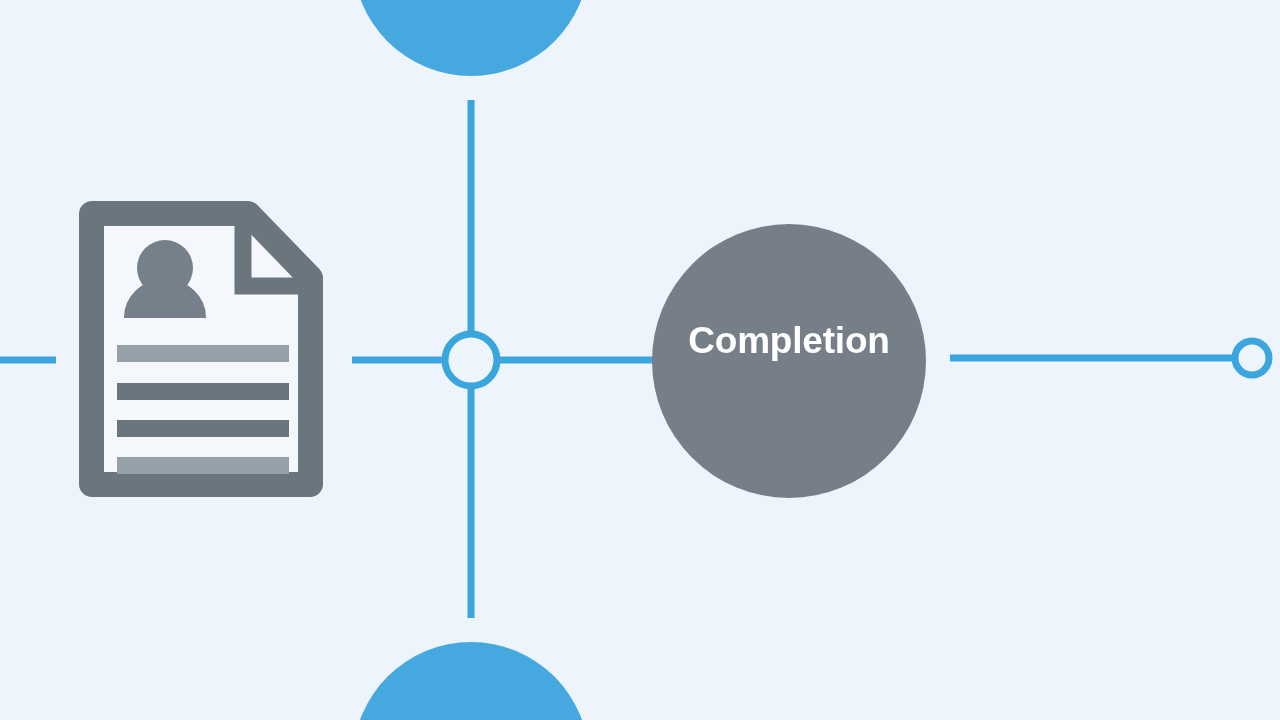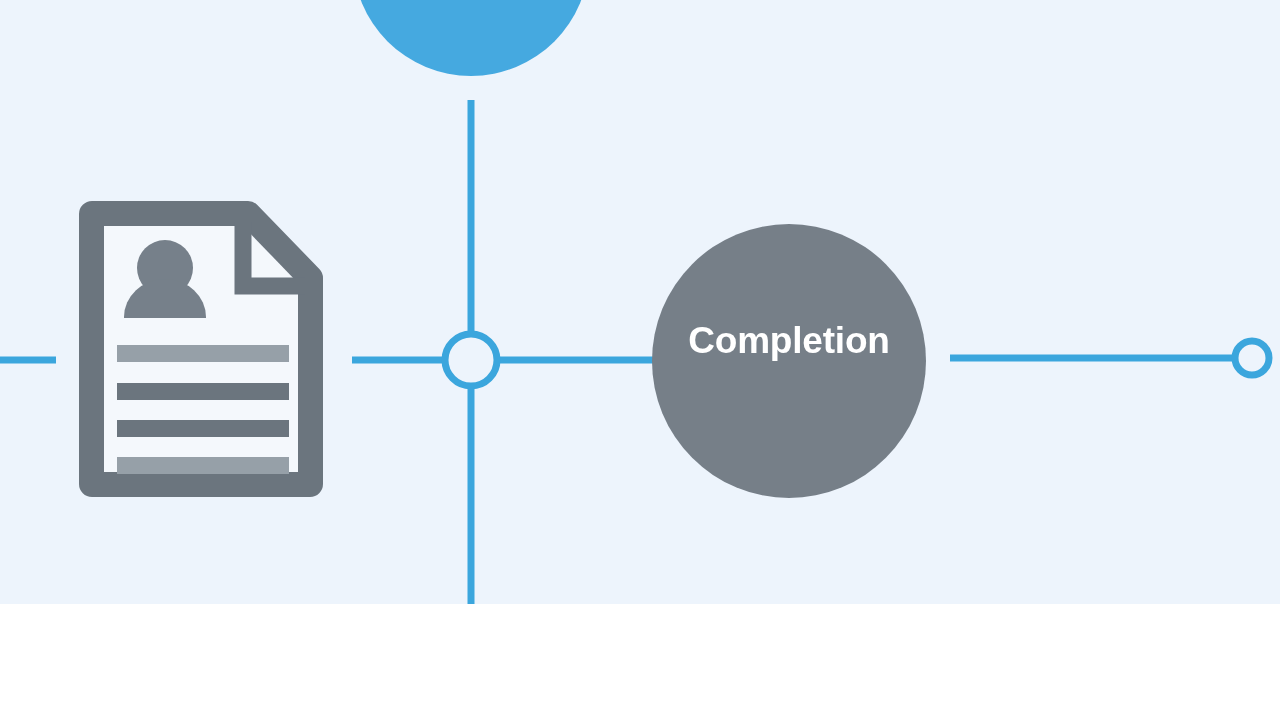--- a/index.html
+++ b/index.html
@@ -8,21 +8,21 @@
   }
   body {
     width: 1280px;
     height: 720px;
     overflow: hidden;
     font-family: "Liberation Sans", sans-serif;
   }
   #stage {
     position: relative;
     width: 1280px;
-    height: 604px;
+    height: 720px;
     background: #edf4fc;
     overflow: hidden;
   }
   #stage svg.layer {
     position: absolute;
     left: 0;
     top: 0;
     width: 1280px;
     height: 720px;
     display: block;

